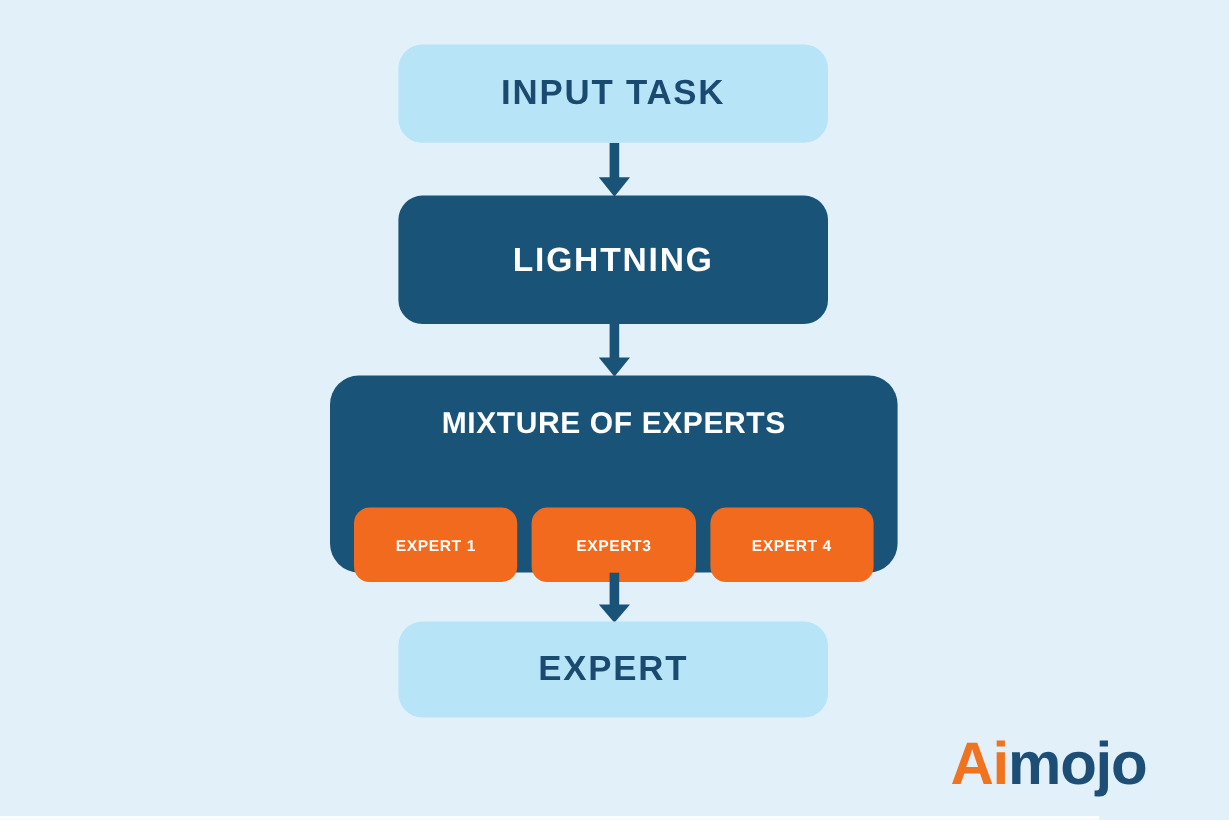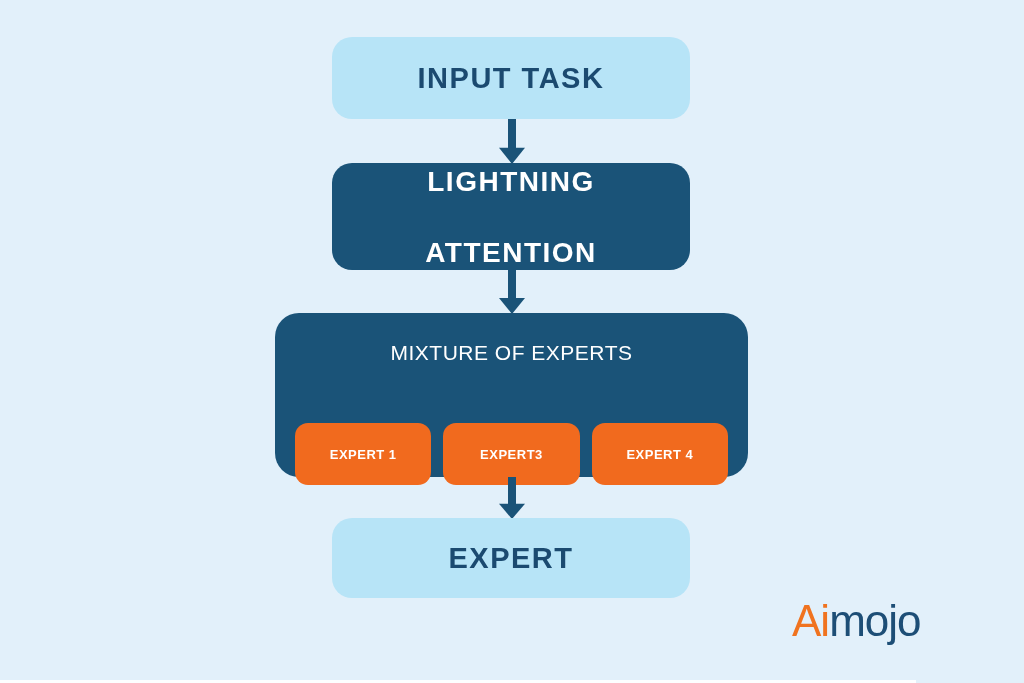--- a/index.html
+++ b/index.html
@@ -58,22 +58,22 @@
     line-height:37px;
   }
   .moe-node{
     left:275px;top:313px;width:473px;height:164px;
     border-radius:24px;
     flex-direction:column;
     justify-content:flex-start;
     padding:22px 20px 20px 20px;
   }
   .moe-title{
-    font-size:21px;
-    font-weight:400;
+    font-size:25px;
+    font-weight:700;
     letter-spacing:0.5px;
     line-height:36px;
   }
   .experts{
     display:flex;
     flex-direction:row;
     gap:12px;
     width:100%;
     margin-top:18px;
     flex:1;
@@ -100,23 +100,23 @@
     left:498px;
     width:28px;
   }
   .arrow path, .arrow rect, .arrow polygon{fill:var(--navy);}
   .a1{top:119px;height:45px;}
   .a2{top:270px;height:44px;}
   .a3{top:477px;height:42px;}
   .logo{
     position:absolute;
     left:792px;
-    top:590px;
-    font-size:44px;
-    font-weight:400;
+    top:605px;
+    font-size:50px;
+    font-weight:700;
     letter-spacing:-1px;
     line-height:62px;
     white-space:nowrap;
   }
   .logo-ai{color:var(--logo-orange);}
   .logo-mojo{color:var(--logo-navy);}
   .bottom-strip{
     position:absolute;
     left:0;bottom:0;width:100%;height:3px;
     background:#fdfeff;
@@ -131,21 +131,20 @@
     <span>INPUT TASK</span>
   </div>
 
   <svg class="arrow a1" viewBox="0 0 28 44" preserveAspectRatio="none">
     <rect x="10" y="0" width="8" height="30"></rect>
     <polygon points="1,28 27,28 14,44"></polygon>
   </svg>
 
   <div class="node navy-box attention-node">
     <span>LIGHTNING</span>
-    <span>ATTENTION</span>
   </div>
 
   <svg class="arrow a2" viewBox="0 0 28 44" preserveAspectRatio="none">
     <rect x="10" y="0" width="8" height="30"></rect>
     <polygon points="1,28 27,28 14,44"></polygon>
   </svg>
 
   <div class="node navy-box moe-node">
     <div class="moe-title">MIXTURE OF EXPERTS</div>
     <div class="experts">

